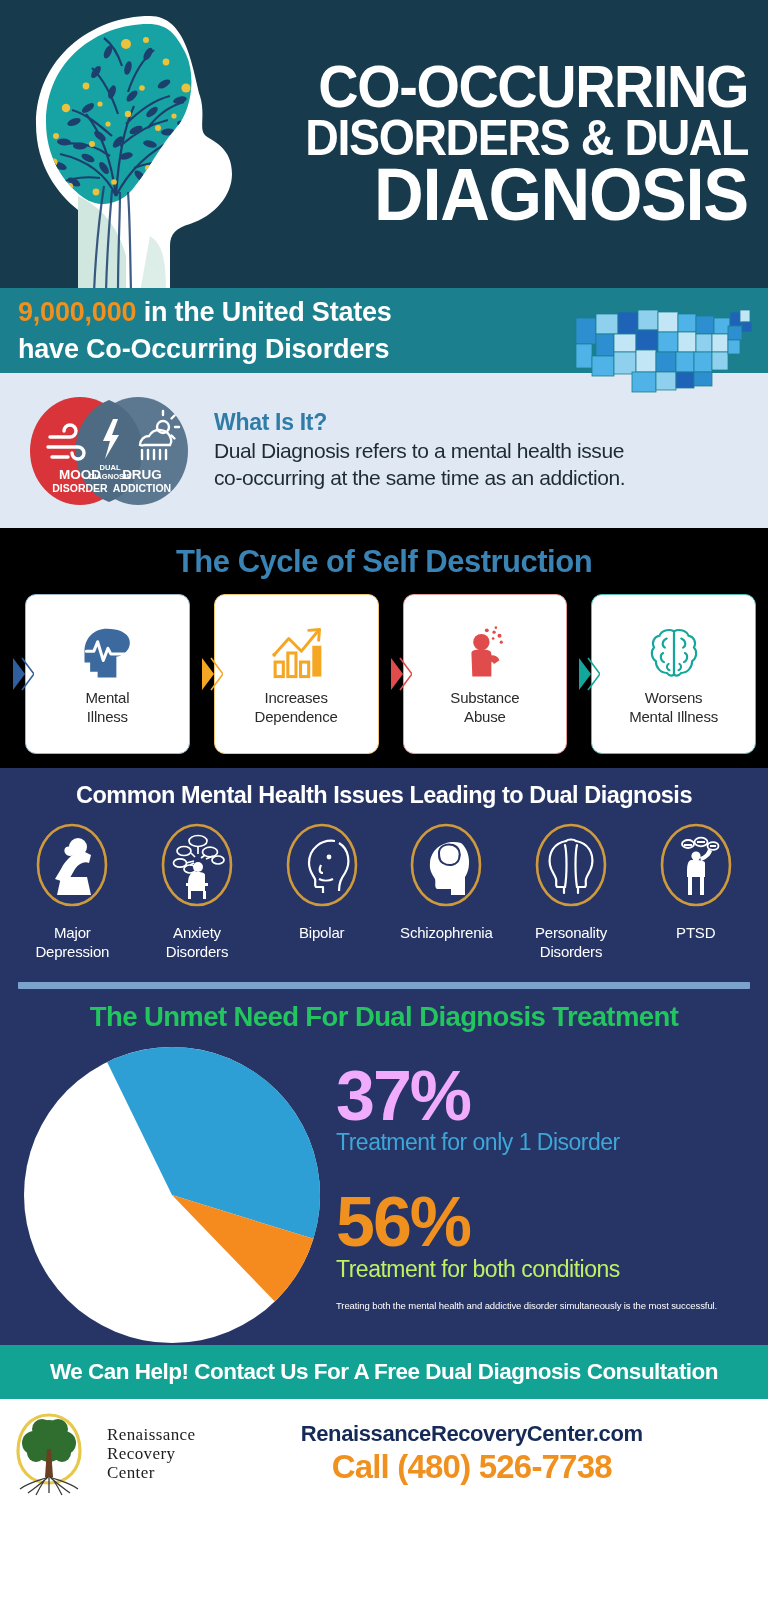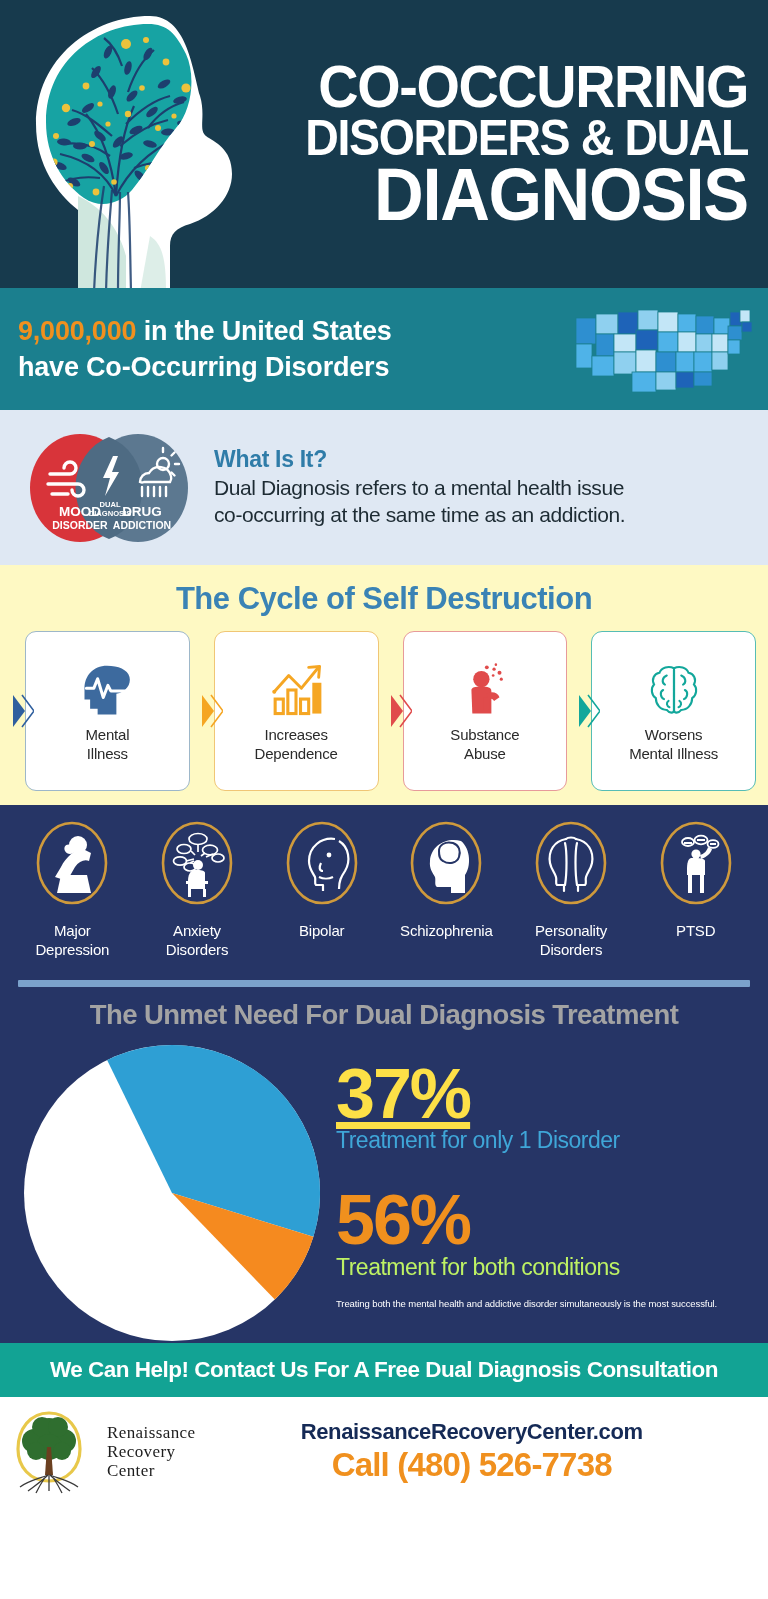--- a/index.html
+++ b/index.html
@@ -24,39 +24,39 @@
     color:#ffffff; font-weight:bold; letter-spacing:-1.5px;
     line-height:0.92; font-family:"Liberation Sans", sans-serif;
     transform:scaleX(0.93); transform-origin:right center; white-space:nowrap;
   }
   .hero-l1 { font-size:60px; }
   .hero-l2 { font-size:50px; }
   .hero-l3 { font-size:74px; }
 
   
   .statband {
-    height:122px; background:#1b7f8e; position:relative;
+    height:85px; background:#1b7f8e; position:relative;
     display:flex; align-items:center; padding:0 18px;
   }
   .stat-text { color:#ffffff; font-size:27px; font-weight:bold; line-height:1.34; letter-spacing:-0.2px; }
   .stat-num { color:#f0901e; }
   .map-wrap { position:absolute; right:10px; top:8px; width:186px; height:100px; }
 
   
   .whatis {
     height:155px; background:#dfe8f3; display:flex; align-items:center;
     padding:0 18px; gap:14px;
   }
   .venn { flex:0 0 182px; height:116px; position:relative; }
   .whatis-copy { flex:1; }
   .whatis-h { color:#2f7ca8; font-size:23px; font-weight:bold; margin-bottom:2px; letter-spacing:-0.3px; }
   .whatis-p { color:#1d2b33; font-size:21px; line-height:1.28; letter-spacing:-0.4px; }
 
   
-  .cycle { background:#fef9c3; padding:16px 12px 14px 12px; }
+  .cycle { background:#000000; padding:16px 12px 14px 12px; }
   .cycle-h {
     text-align:center; color:#3a83b5; font-size:31px; font-weight:bold;
     letter-spacing:-0.5px; margin-bottom:14px;
   }
   .cards { display:flex; gap:11px; }
   .card-slot { flex:1; position:relative; padding-left:13px; }
   .chev { position:absolute; left:0; top:50%; transform:translateY(-50%); width:22px; height:40px; }
   .card {
     border:1.6px solid #9db7c9; border-radius:11px; background:#fff;
     height:160px; display:flex; flex-direction:column;
@@ -78,28 +78,28 @@
   .issue { flex:1; display:flex; flex-direction:column; align-items:center; gap:15px; }
   .issue-ring { width:78px; height:88px; }
   .issue-lab {
     color:#ffffff; font-size:15px; text-align:center; line-height:1.25; letter-spacing:-0.2px;
   }
 
   
   .unmet { background:#263566; padding:2px 0 0 0; position:relative; }
   .divider { height:7px; background:#7ba2cc; margin:6px 18px 12px 18px; border-radius:1px; }
   .unmet-h {
-    color:#a3a3a3; font-size:27.5px; font-weight:bold; text-align:center;
+    color:#22c55e; font-size:27.5px; font-weight:bold; text-align:center;
     letter-spacing:-0.6px; margin-bottom:6px;
   }
   .unmet-body { display:flex; align-items:flex-start; padding:6px 12px 0 22px; }
   .pie-wrap { flex:0 0 300px; height:300px; position:relative; }
   .stats { flex:1; padding-left:14px; padding-top:18px; }
   .big { font-size:70px; font-weight:bold; line-height:0.95; letter-spacing:-2px; }
-  .big.blue { color:#fde047;text-decoration:underline; }
+  .big.blue { color:#f0abfc; }
   .big.orange { color:#f0901e; }
   .sub { font-size:23px; line-height:1.15; letter-spacing:-0.5px; }
   .sub.blue { color:#3fa6d8; }
   .sub.orange { color:#bef264; }
   .gap { height:34px; }
   .fineprint {
     color:#ffffff; font-size:9.5px; margin-top:18px; line-height:1.3; letter-spacing:-0.1px;
   }
 
   
@@ -439,20 +439,21 @@
           <div>Worsens</div>
           <div>Mental Illness</div>
         </div>
       </div>
     </div>
 
   </div>
 </div>
 
 <div class="issues">
+  <div class="issues-h">Common Mental Health Issues Leading to Dual Diagnosis</div>
   <div class="issue-row">
 
     <div class="issue">
       <svg class="issue-ring" viewBox="0 0 78 88">
         <ellipse cx="39" cy="44" rx="34" ry="40" fill="none" stroke="#cf9a3c" stroke-width="2.6"></ellipse>
         <g fill="#ffffff">
           <circle cx="45" cy="26" r="9"></circle>
           <path d="M50 30 C42 30 33 38 28 48 L22 58 L34 62 L42 48 C46 42 52 40 56 42 L58 34 Z"></path>
           <path d="M28 56 L54 56 L58 74 L24 74 Z"></path>
           <path d="M38 26 C33 24 30 28 32 32 C34 36 40 36 42 32 Z"></path>

